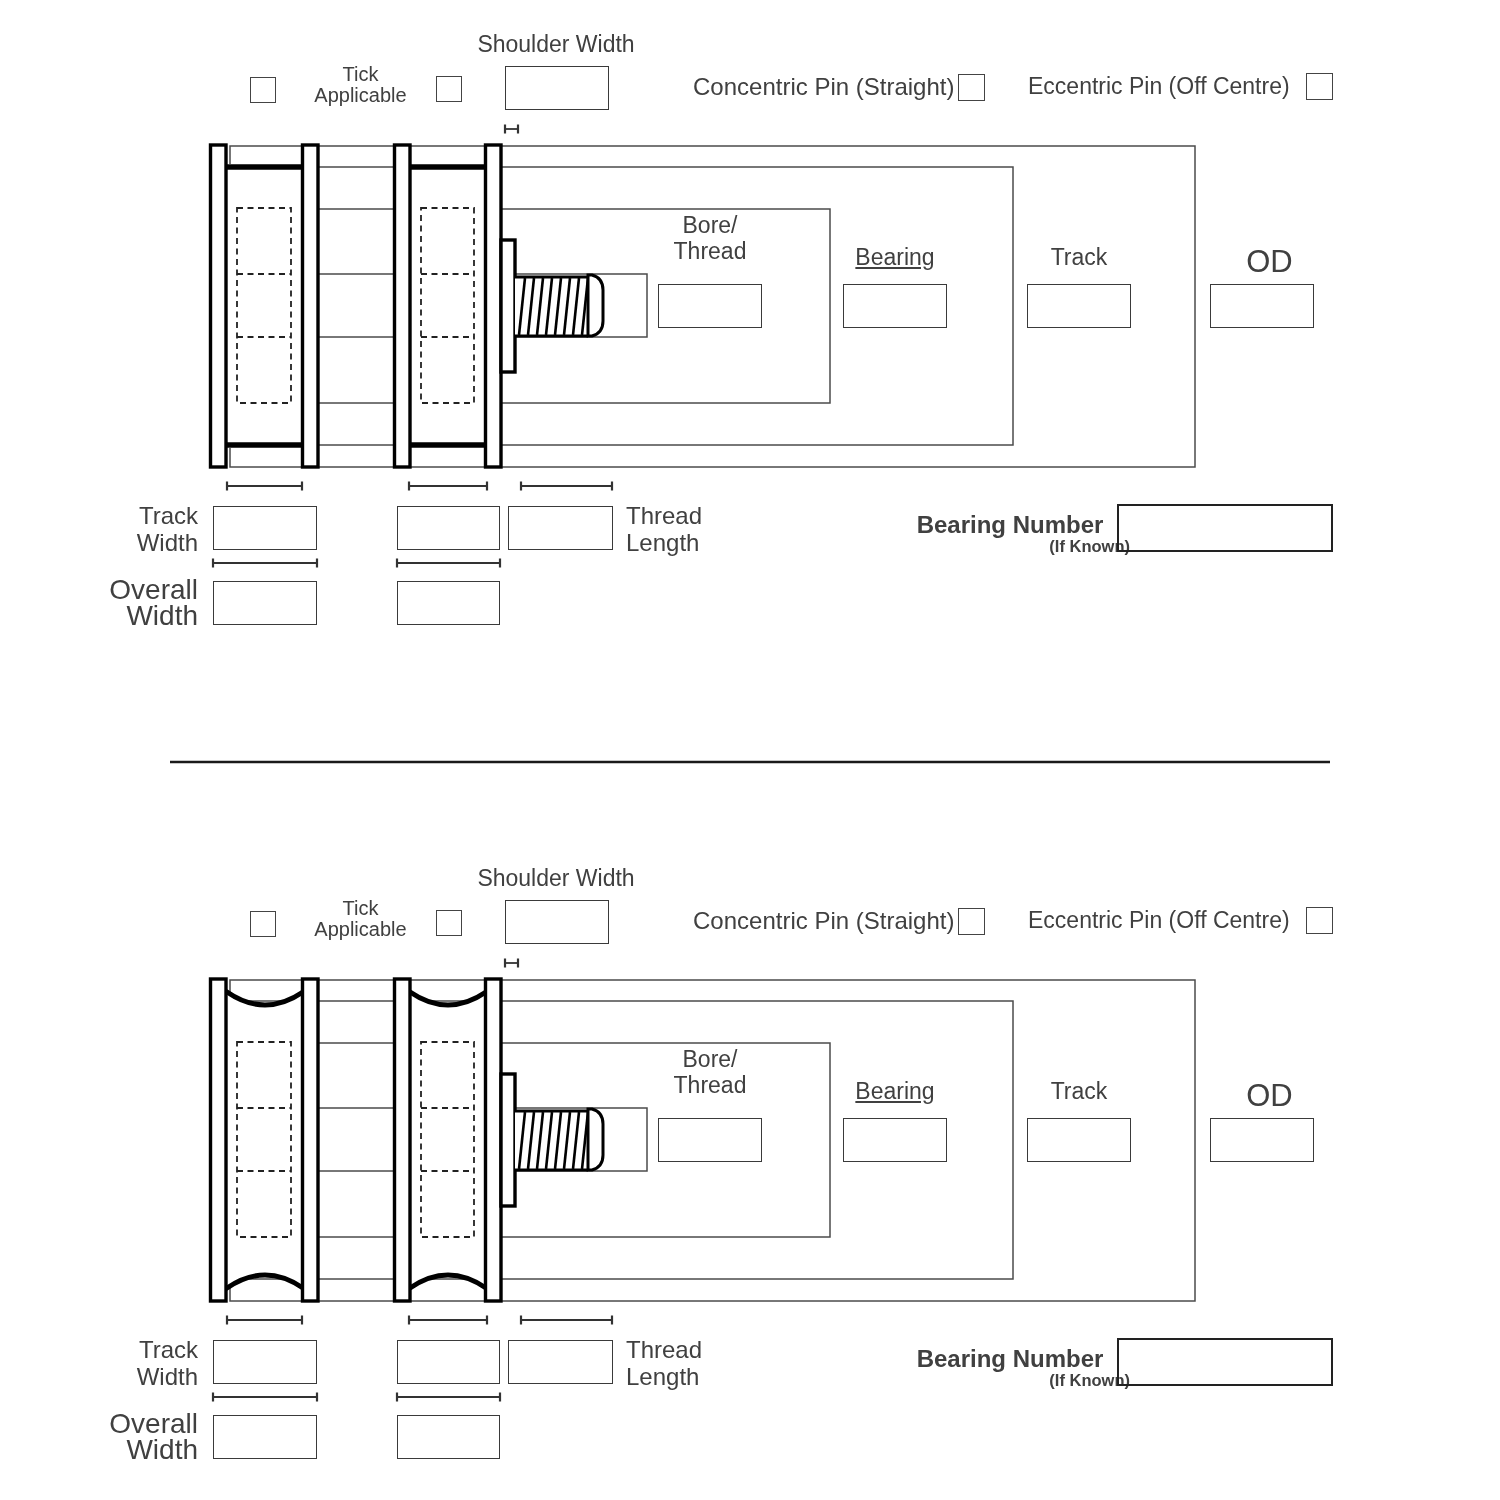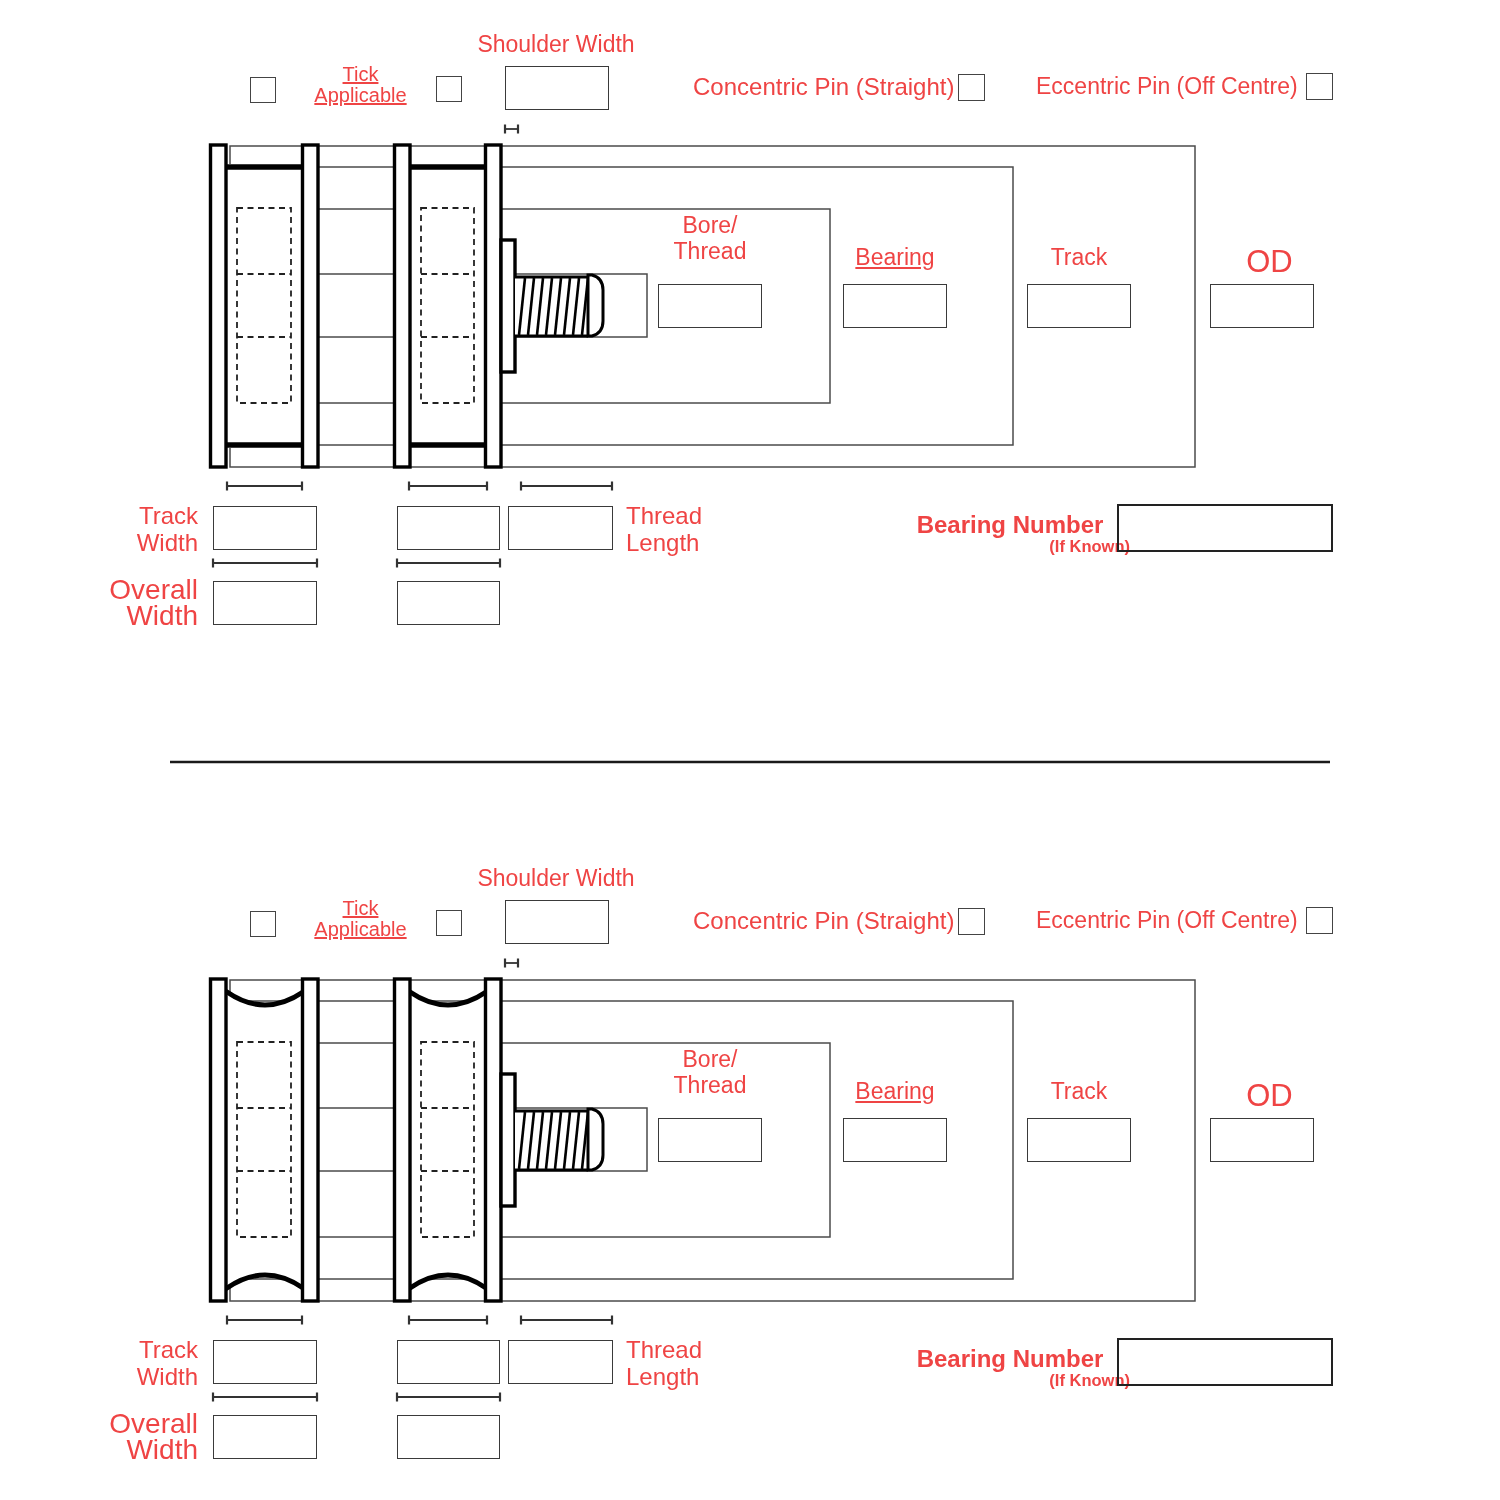--- a/index.html
+++ b/index.html
@@ -2,34 +2,34 @@
 <html><head>
 <meta charset="utf-8">
 <style>
   html,body{margin:0;padding:0;background:#fff;}
   #stage{position:relative;width:1500px;height:1500px;background:#fff;overflow:hidden;
          font-family:"Liberation Sans", sans-serif;color:#111;}
   #drawing-layer{position:absolute;left:0;top:0;z-index:0;}
   .section{position:absolute;left:0;width:1500px;height:700px;z-index:1;}
   #sec0{top:0;}
   #sec1{top:834px;}
-  .lbl{position:absolute;white-space:pre-line;color:#ef4444;}
+  .lbl{position:absolute;white-space:pre-line;color:#404040;}
   .center{text-align:center;}
   .right{text-align:right;}
   .box{position:absolute;border:1.6px solid #3a3a3a;background:transparent;box-sizing:border-box;}
   .checkbox{position:absolute;width:26px;height:26px;border:1.7px solid #444;background:#fff;box-sizing:border-box;}
   
   .cb1{left:250px;top:77px;}
-  .tick-lbl{left:288px;top:64px;width:145px;font-size:20px;line-height:21px;text-decoration:underline;}
+  .tick-lbl{left:288px;top:64px;width:145px;font-size:20px;line-height:21px;}
   .cb2{left:436px;top:76px;}
   .shoulder-lbl{left:461px;top:31px;width:190px;font-size:23px;}
   .shoulder-box{left:505px;top:66px;width:104px;height:44px;}
   .concentric-lbl{left:693px;top:73px;font-size:24px;white-space:nowrap;}
   .cb3{left:958px;top:74px;width:27px;height:27px;}
-  .eccentric-lbl{left:1028px;top:73px;font-size:23px;white-space:nowrap;margin-left:8px;}
+  .eccentric-lbl{left:1028px;top:73px;font-size:23px;white-space:nowrap;}
   .cb4{left:1306px;top:73px;width:27px;height:27px;}
   
   .bore-lbl{left:652px;top:212px;width:116px;font-size:23px;line-height:26px;}
   .bore-box{left:658px;top:284px;width:104px;height:44px;}
   .bearing-lbl{left:843px;top:244px;width:104px;font-size:23px;text-decoration:underline;}
   .bearing-box{left:843px;top:284px;width:104px;height:44px;}
   .track-lbl{left:1027px;top:244px;width:104px;font-size:23px;}
   .track-box{left:1027px;top:284px;width:104px;height:44px;}
   .od-lbl{left:1217px;top:244px;width:105px;font-size:31px;}
   .od-box{left:1210px;top:284px;width:104px;height:44px;}

